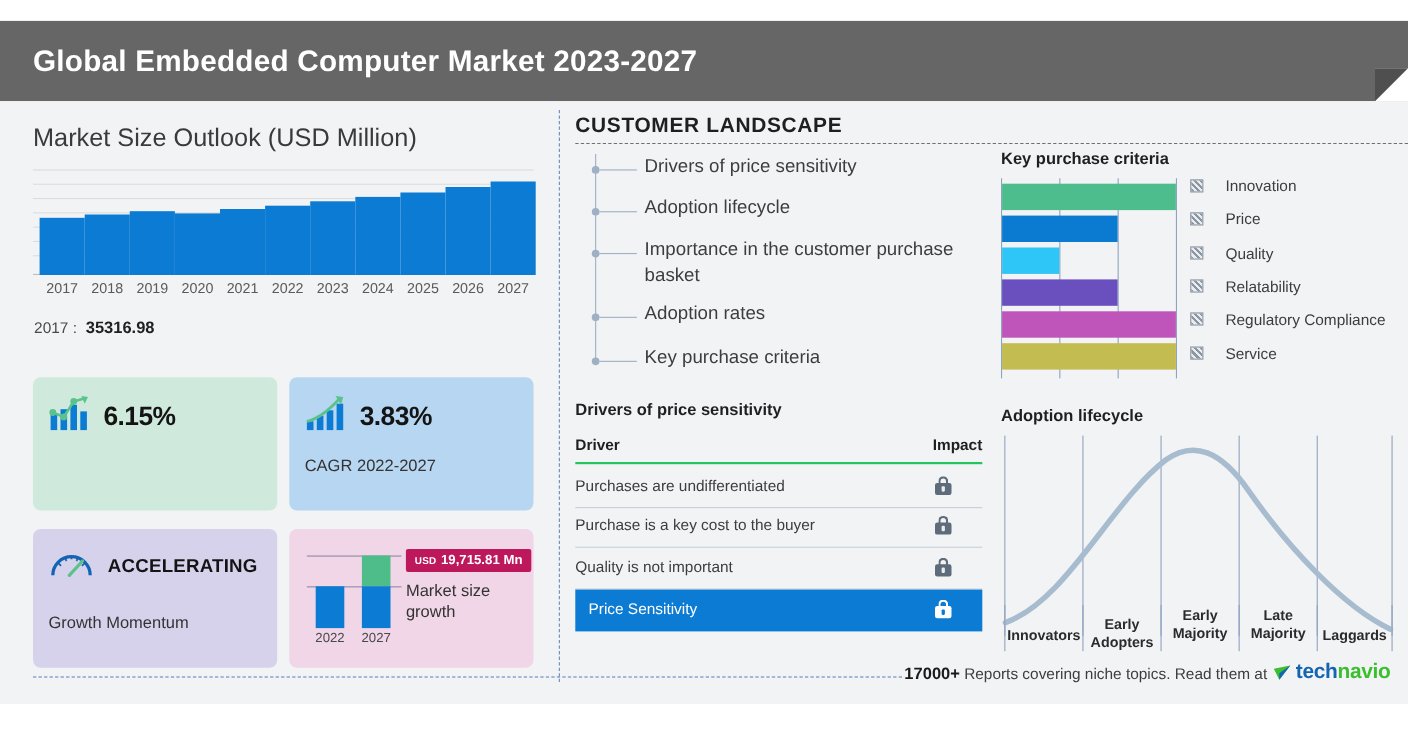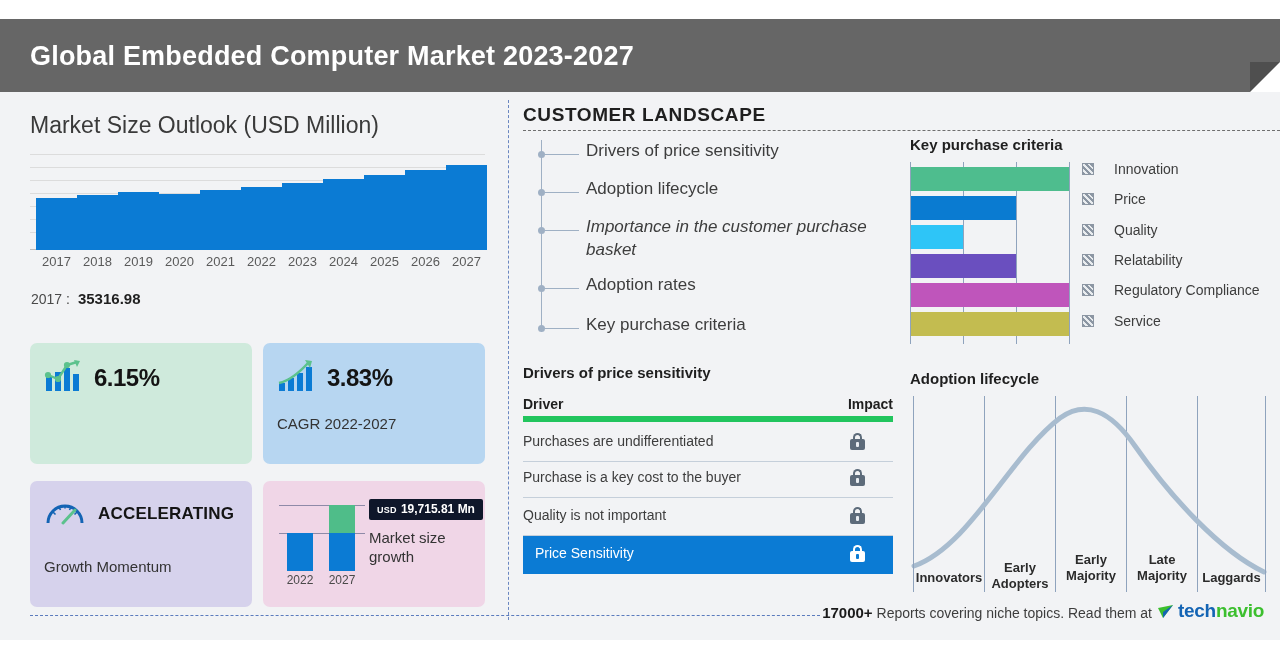--- a/index.html
+++ b/index.html
@@ -107,21 +107,21 @@
   #msg-chart .refline { position: absolute; left: 0; width: 86px; height: 0; border-top: 1px solid #8e8aa8; }
   .msg-bar { position: absolute; bottom: 16px; width: 26px; }
   .msg-seg-blue { width: 26px; background: #0b7bd4; }
   .msg-seg-green { width: 26px; background: #4fbd89; }
   .msg-year {
     position: absolute; bottom: 0; width: 34px; text-align: center;
     font-size: 12px; color: #4a4a4a;
   }
   #msg-badge {
     position: absolute; left: 106px; top: 18px;
-    background: #0f172a; color: #ffffff; border-radius: 2px;
+    background: #be185d; color: #ffffff; border-radius: 2px;
     padding: 3px 8px 4px 8px; white-space: nowrap;
     font-size: 12px; font-weight: bold;
   }
   #msg-badge .usd { font-size: 9px; font-weight: bold; margin-right: 4px; letter-spacing: .3px; }
   #msg-caption {
     position: absolute; left: 106px; top: 47px; width: 112px;
     font-size: 15px; color: #333; line-height: 1.28;
   }
 
   
@@ -170,21 +170,21 @@
     width: 12px; height: 12px; flex: 0 0 12px;
     background: repeating-linear-gradient(45deg, #8c96a3 0 2px, #e9ecef 2px 4px);
     border: 1px solid #8c96a3;
   }
 
   
   #drivers { position: absolute; left: 15px; top: 272px; width: 385px; }
   .sec-title { font-size: 15px; font-weight: bold; color: #1f1f1f; }
   #drv-head {
     position: absolute; left: 0; top: 32px; width: 370px; height: 26px;
-    border-bottom: 6px solid #22c55e;
+    border-bottom: 2px solid #22c55e;
   }
   #drv-head .h-driver { position: absolute; left: 0; top: 0; font-size: 14px; font-weight: bold; color: #1f1f1f; }
   #drv-head .h-impact { position: absolute; right: 0; top: 0; font-size: 14px; font-weight: bold; color: #1f1f1f; }
   .drv-row {
     position: absolute; left: 0; width: 370px; height: 38px;
     border-bottom: 1px solid #c5cfda;
   }
   .drv-row .drv-name {
     position: absolute; left: 0; top: 9px; font-size: 14px; color: #3d3d3d; white-space: nowrap;
   }
@@ -414,21 +414,21 @@
         <span class="cl-spur"></span>
         <span class="cl-text">Drivers of price sensitivity</span>
       </div>
 
       <div class="cl-item" style="top:42px;">
         <span class="cl-dot"></span>
         <span class="cl-spur"></span>
         <span class="cl-text">Adoption lifecycle</span>
       </div>
 
-      <div class="cl-item" style="top:80px;height:48px;font-style:italic;">
+      <div class="cl-item" style="top:80px;height:48px;">
         <span class="cl-dot"></span>
         <span class="cl-spur"></span>
         <span class="cl-text">Importance in the customer purchase basket</span>
       </div>
 
       <div class="cl-item" style="top:138px;">
         <span class="cl-dot"></span>
         <span class="cl-spur"></span>
         <span class="cl-text">Adoption rates</span>
       </div>

